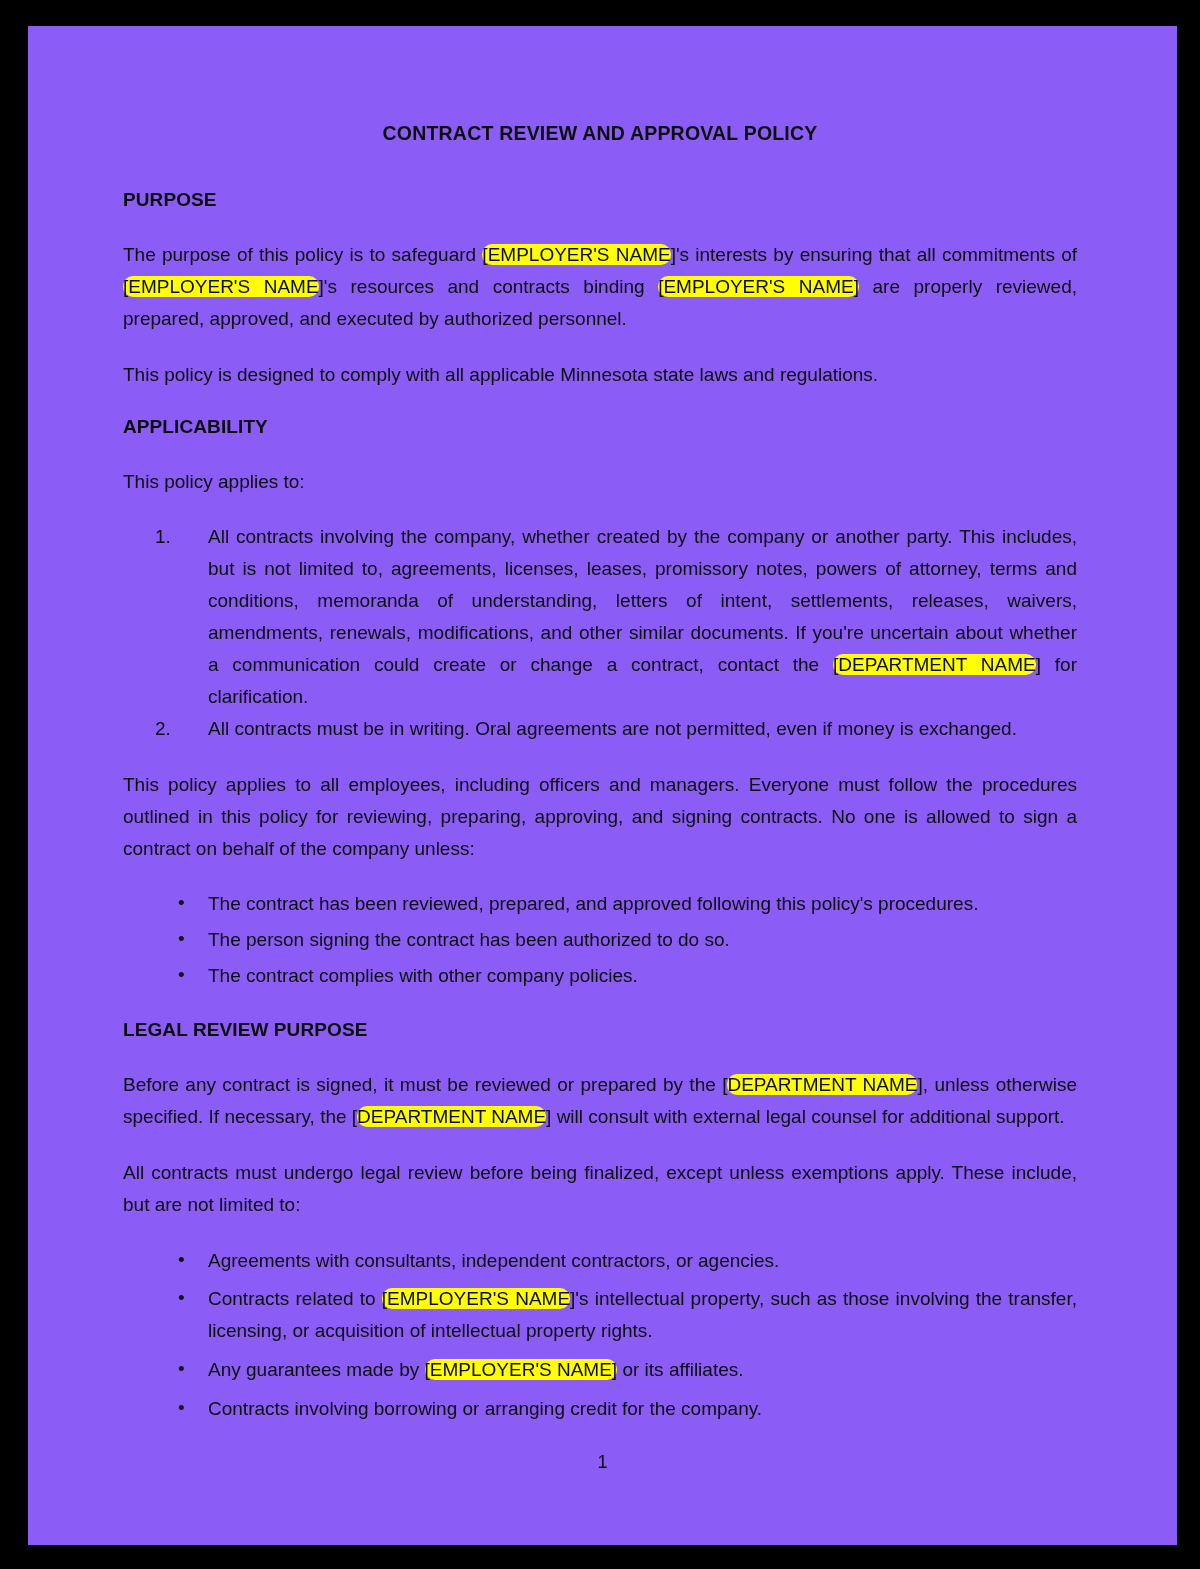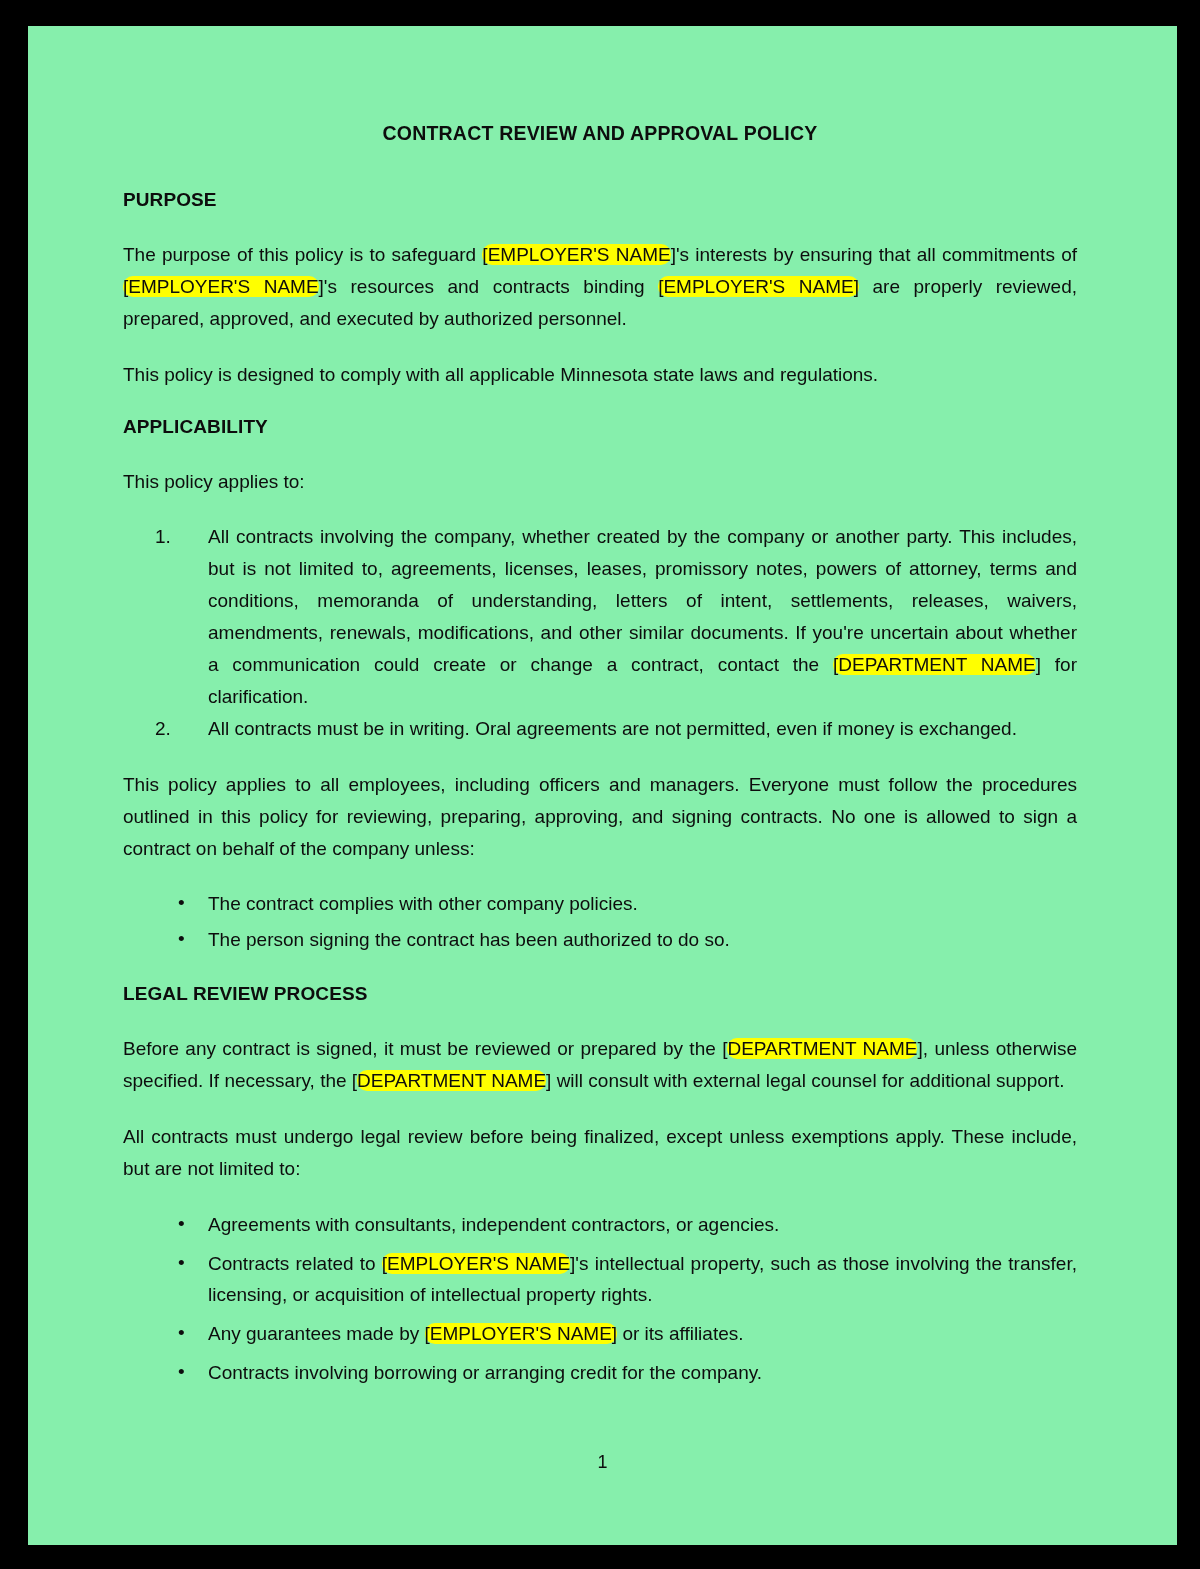--- a/index.html
+++ b/index.html
@@ -12,21 +12,21 @@
     height: 1569px;
     box-sizing: border-box;
     background: #000000;
     padding: 26px 23px 24px 28px;
     position: relative;
     overflow: hidden;
   }
   .page-sheet {
     width: 100%;
     height: 100%;
-    background: #86efac;
+    background: #8b5cf6;
     box-sizing: border-box;
     padding: 96px 100px 0 95px;
     position: relative;
     font-family: "Liberation Sans", sans-serif;
     color: #0d0d0d;
   }
   .doc-title {
     text-align: center;
     font-weight: bold;
     font-size: 19.5px;
@@ -128,25 +128,26 @@
     <p class="body-text">This policy applies to:</p>
 
     <ol class="num-list">
       <li><span>All contracts involving the company, whether created by the company or another party. This includes, but is not limited to, agreements, licenses, leases, promissory notes, powers of attorney, terms and conditions, memoranda of understanding, letters of intent, settlements, releases, waivers, amendments, renewals, modifications, and other similar documents. If you're uncertain about whether a communication could create or change a contract, contact the </span><span class="hl">[DEPARTMENT NAME</span><span>] for clarification.</span></li>
       <li><span>All contracts must be in writing. Oral agreements are not permitted, even if money is exchanged.</span></li>
     </ol>
 
     <p class="body-text">This policy applies to all employees, including officers and managers. Everyone must follow the procedures outlined in this policy for reviewing, preparing, approving, and signing contracts. No one is allowed to sign a contract on behalf of the company unless:</p>
 
     <ul class="bullet-list">
+      <li>The contract has been reviewed, prepared, and approved following this policy's procedures.</li>
+      <li>The person signing the contract has been authorized to do so.</li>
       <li>The contract complies with other company policies.</li>
-      <li>The person signing the contract has been authorized to do so.</li>
     </ul>
 
-    <h2 class="section-heading">LEGAL REVIEW PROCESS</h2>
+    <h2 class="section-heading">LEGAL REVIEW PURPOSE</h2>
 
     <p class="body-text"><span>Before any contract is signed, it must be reviewed or prepared by the [</span><span class="hl">DEPARTMENT NAME</span><span>], unless otherwise specified. If necessary, the [</span><span class="hl">DEPARTMENT NAME</span><span>] will consult with external legal counsel for additional support.</span></p>
 
 
     <p class="body-text">All contracts must undergo legal review before being finalized, except unless exemptions apply. These include, but are not limited to:</p>
 
     <ul class="bullet-list spaced">
       <li><span>Agreements with consultants, independent contractors, or agencies.</span></li>
       <li><span>Contracts related to </span><span class="hl">[EMPLOYER'S NAME</span><span>]'s intellectual property, such as those involving the transfer, licensing, or acquisition of intellectual property rights.</span></li>
       <li><span>Any guarantees made by </span><span class="hl">[EMPLOYER'S NAME]</span><span> or its affiliates.</span></li>

